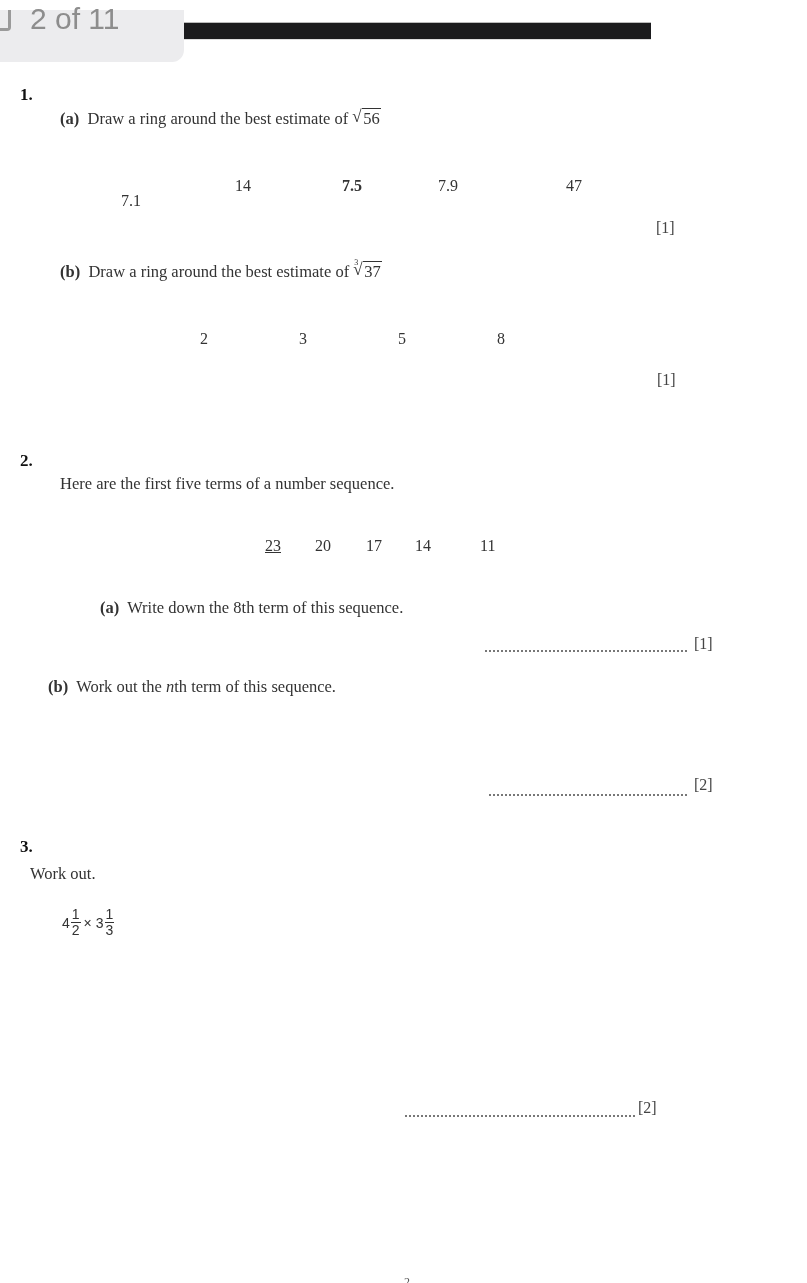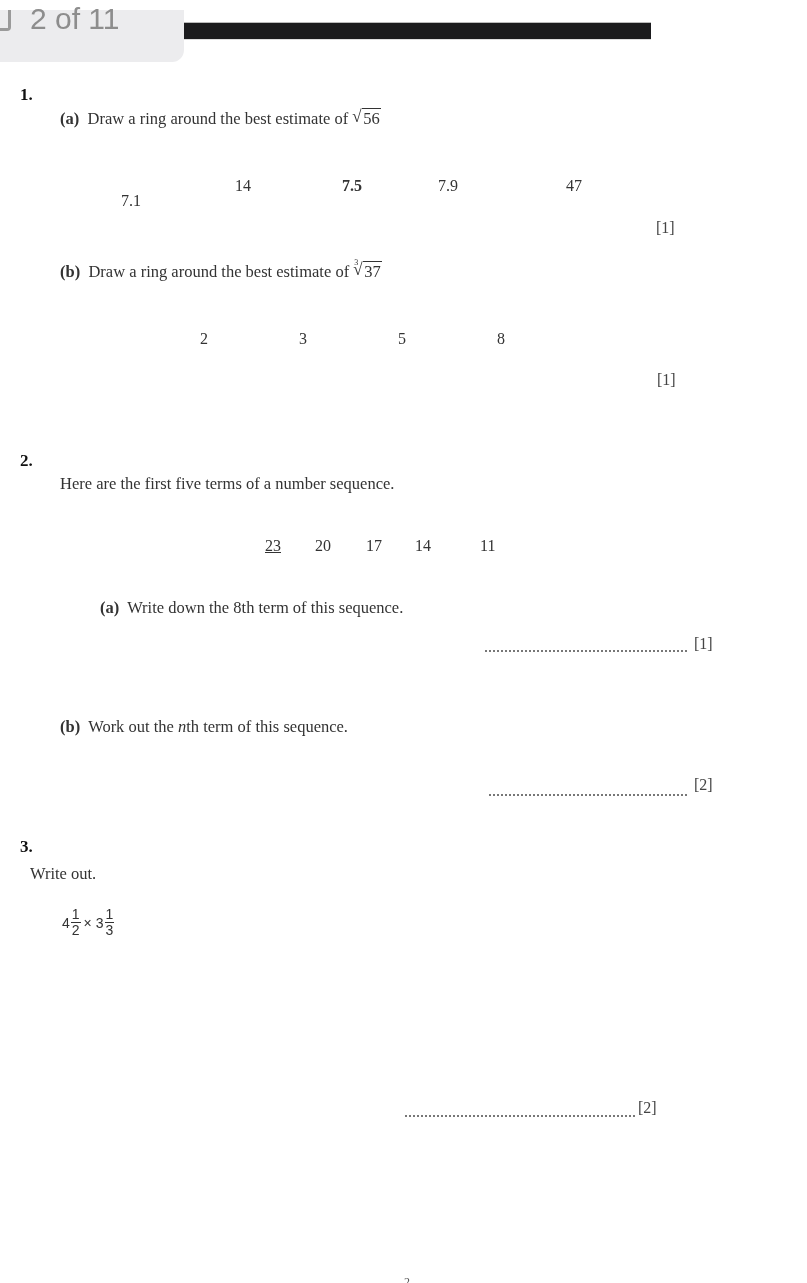--- a/index.html
+++ b/index.html
@@ -97,29 +97,29 @@
 <div class="abs opt" style="left:415px; top:537px;">14</div>
 <div class="abs opt" style="left:466px; top:537px;margin-left:14px;">11</div>
 
 <div class="abs text" style="left:60px; top:598px;margin-left:40px;">
   <b>(a)</b>&nbsp;
   <span>Write down the 8th term of this sequence.</span>
 </div>
 <div class="dots" style="left:485px; top:650px; width:202px;"></div>
 <div class="abs mark" style="left:694px; top:635px;">[1]</div>
 
-<div class="abs text" style="left:60px; top:677px;margin-top:40px;">
+<div class="abs text" style="left:48px; top:677px;">
   <b>(b)</b>&nbsp;
   <span>Work out the </span><i>n</i><span>th term of this sequence.</span>
 </div>
 <div class="dots" style="left:489px; top:794px; width:198px;"></div>
 <div class="abs mark" style="left:694px; top:776px;">[2]</div>
 
 <div class="abs qnum" style="left:20px; top:837px;">3.</div>
-<div class="abs text" style="left:30px; top:864px;">Write out.</div>
+<div class="abs text" style="left:30px; top:864px;">Work out.</div>
 
 <div class="abs frac-expr" style="left:62px; top:907px;">
   <span>4</span>
   <span class="frac">
     <span class="num">1</span>
     <span class="den">2</span>
   </span>
   <span>×</span>
   <span style="margin-left:4px;">3</span>
   <span class="frac">

